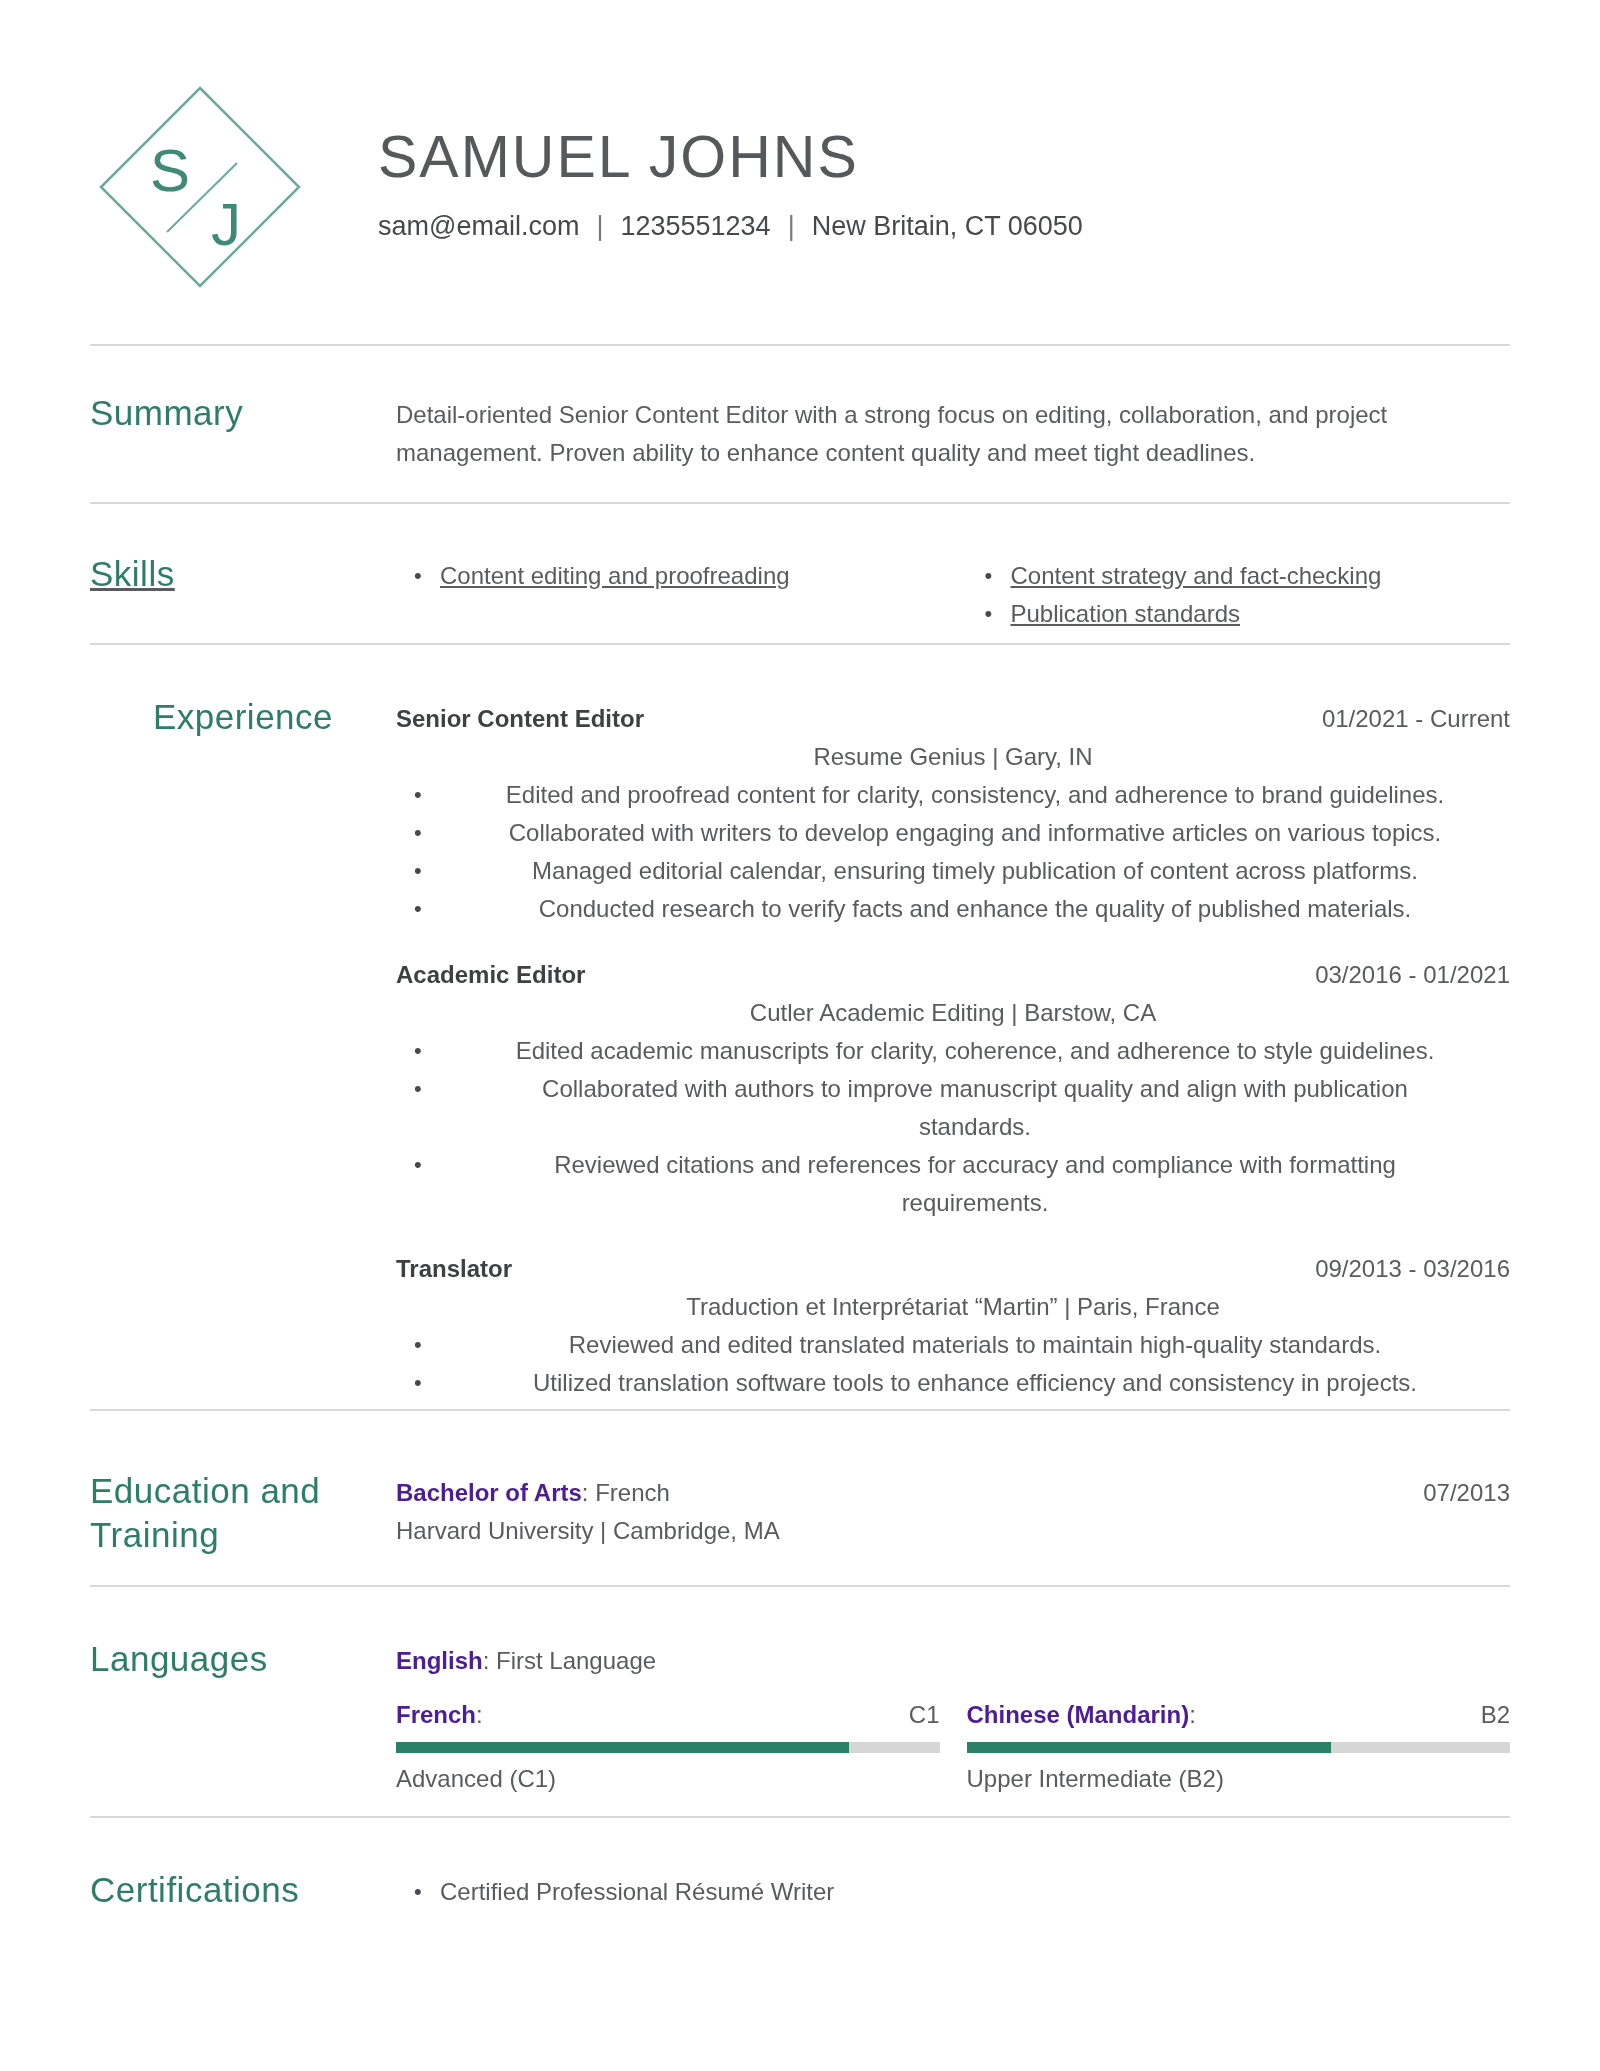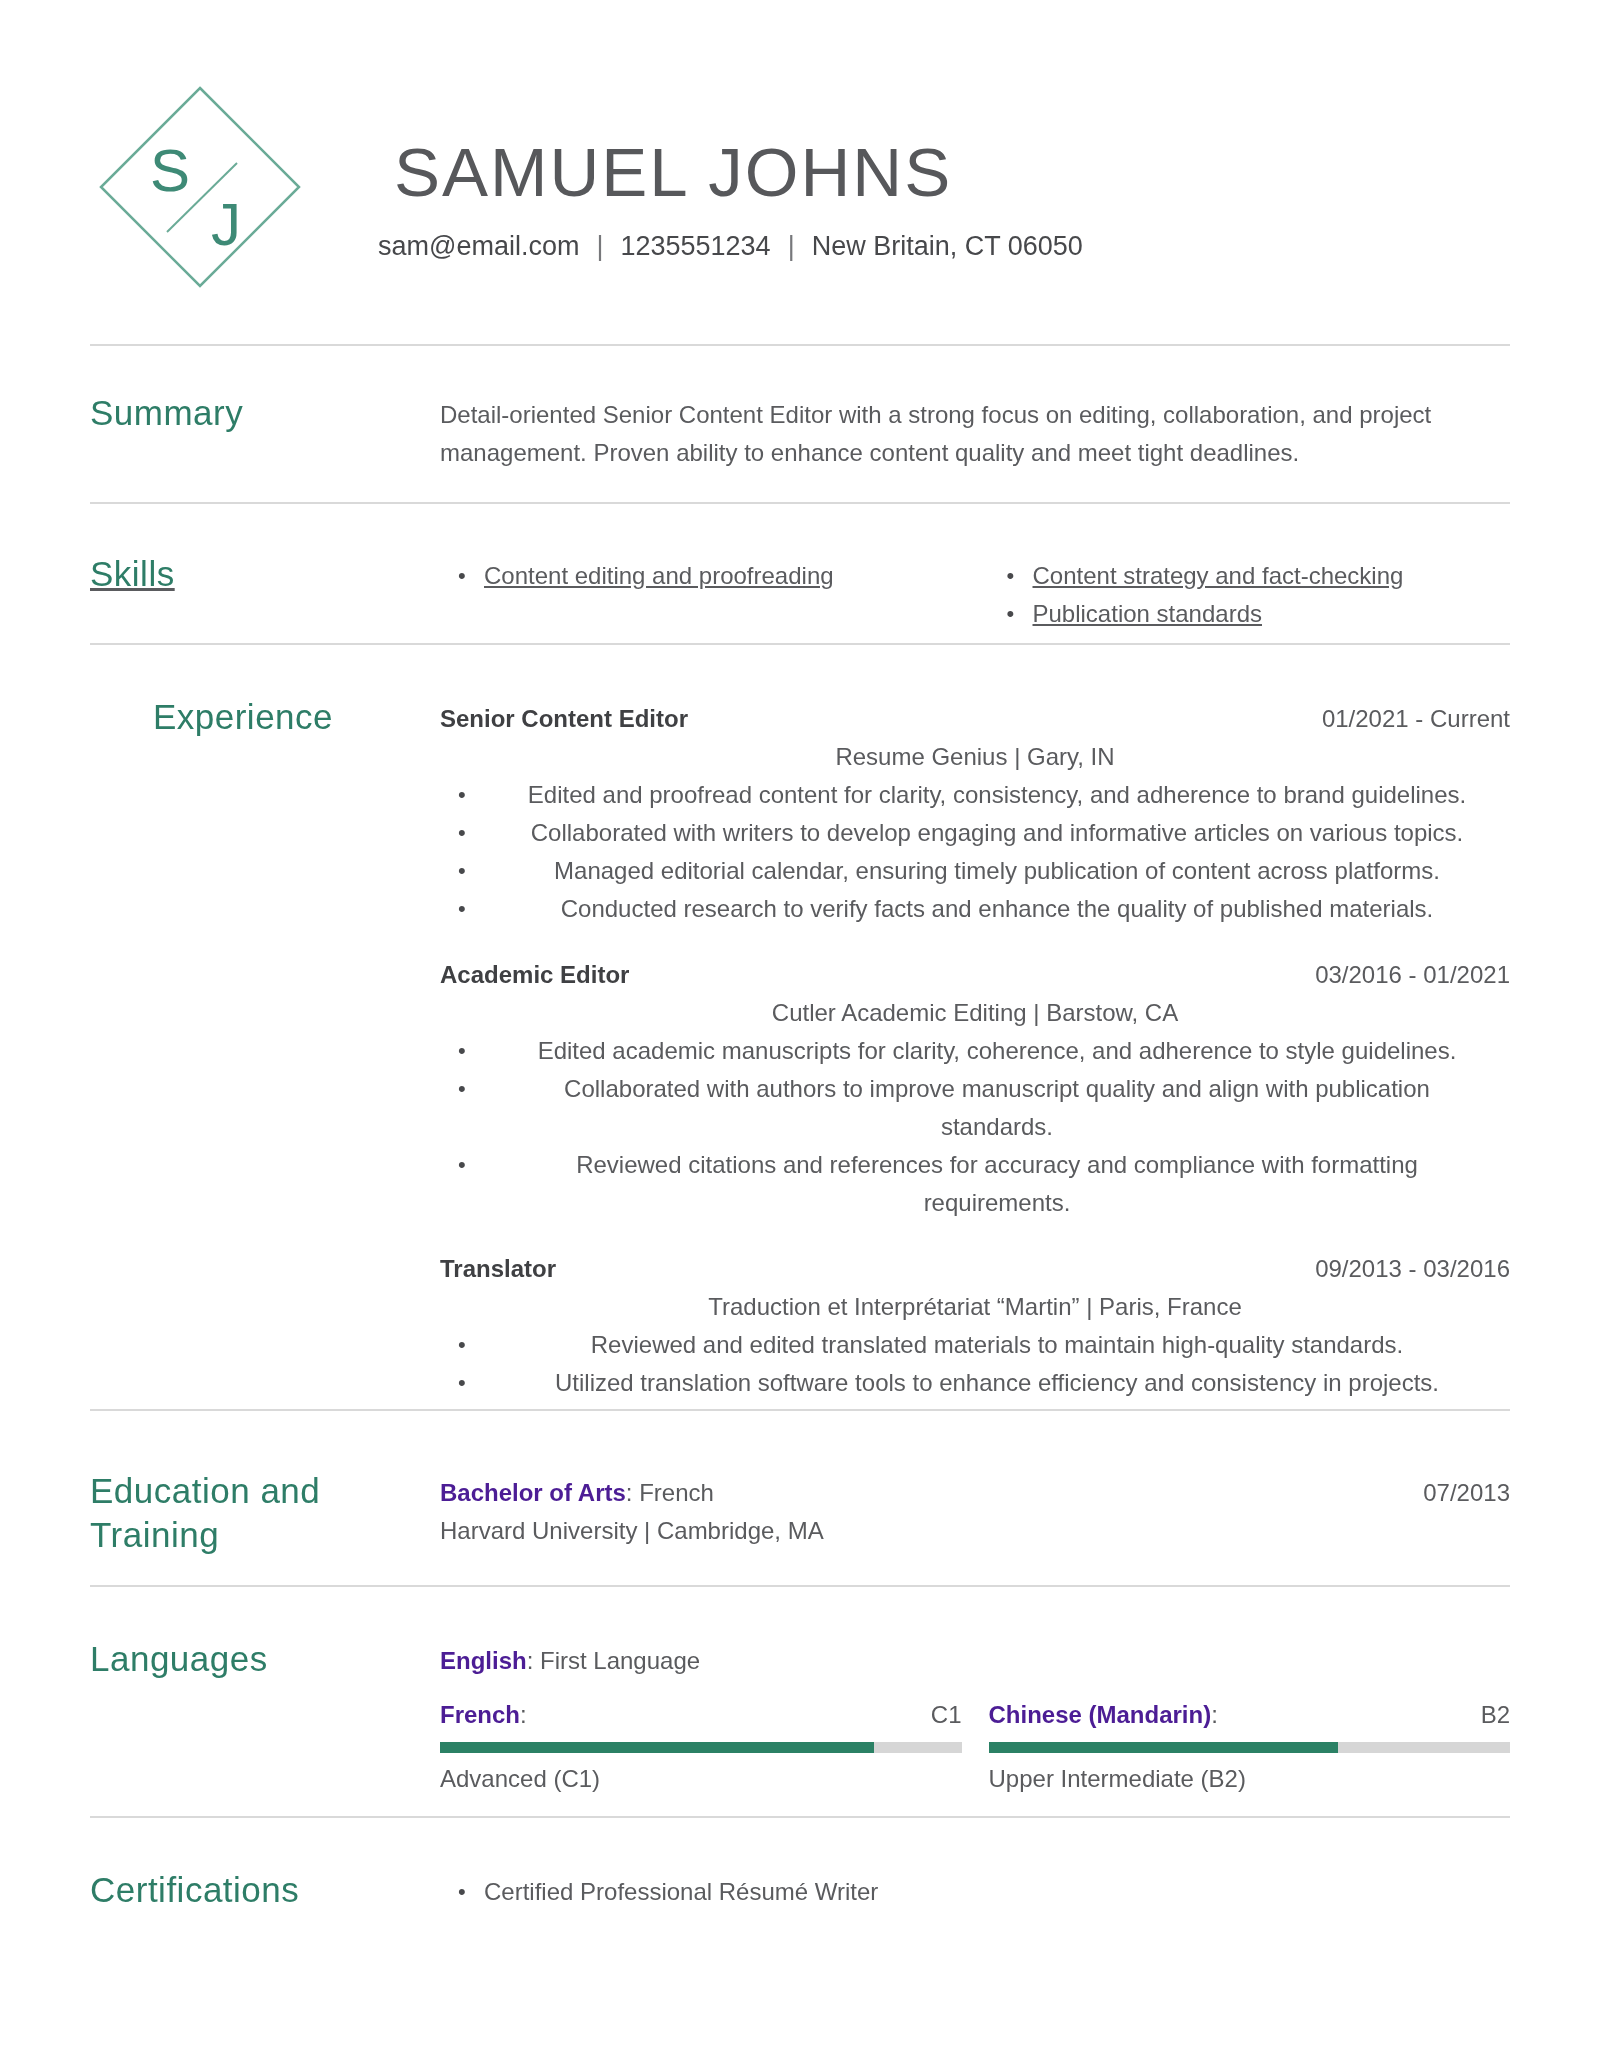--- a/index.html
+++ b/index.html
@@ -12,26 +12,26 @@
     font-size:24px;line-height:38px;
     color:#5a5b5e;
     box-sizing:border-box;
     padding:0 90px;
     overflow:hidden;
   }
   
   .header{display:flex;align-items:flex-start;height:344px;box-sizing:border-box;padding-top:85px;}
   .logo{width:204px;height:204px;margin-left:8px;flex:none;}
   .header-text{margin-left:76px;padding-top:30px;}
-  .name{margin:16px;font-size:69px;line-height:84px;font-weight:300;letter-spacing:2px;color:#57585b;}
+  .name{margin:0;font-size:59px;line-height:84px;font-weight:300;letter-spacing:2px;color:#57585b;}
   .contact{display:flex;align-items:center;margin-top:12px;font-size:27px;line-height:30px;color:#47484b;}
   .contact .pipe{margin:0 17px;color:#77787b;}
   
   .divider{border:0;border-top:2px solid #d9d9d9;margin:0;}
-  .section{display:grid;grid-template-columns:306px 1fr;gap:44px;}
+  .section{display:grid;grid-template-columns:306px 1fr;}
   .section-title{margin:-5px 0 0;font-size:35px;line-height:44px;font-weight:400;letter-spacing:.5px;color:#2e7d67;}
   .sec-summary{padding:50px 0 30px;}
   .sec-skills{padding:53px 0 10px;text-decoration:underline;}
   .sec-experience{padding:55px 0 7px;text-align:center;}
   .sec-education{padding:63px 0 28px;}
   .sec-languages{padding:55px 0 18px;}
   .sec-certifications{padding:55px 0 0;}
   .b{font-weight:bold;color:#4c1d95;}
   .line{display:block;}
   

